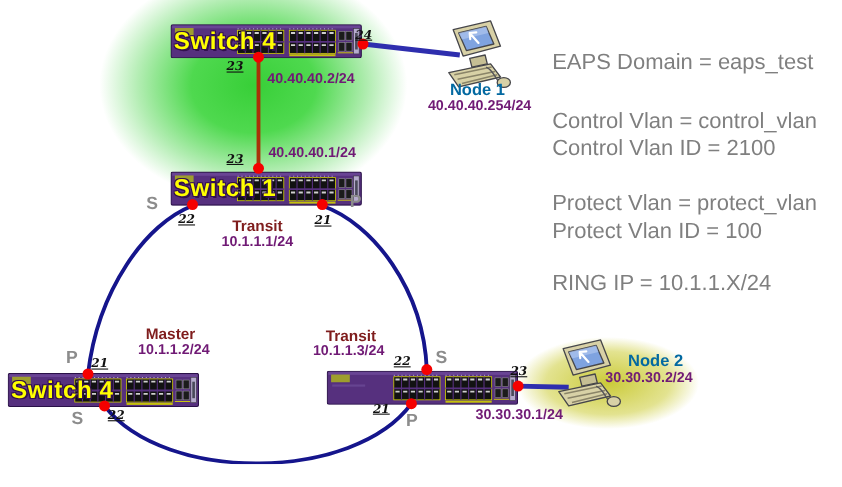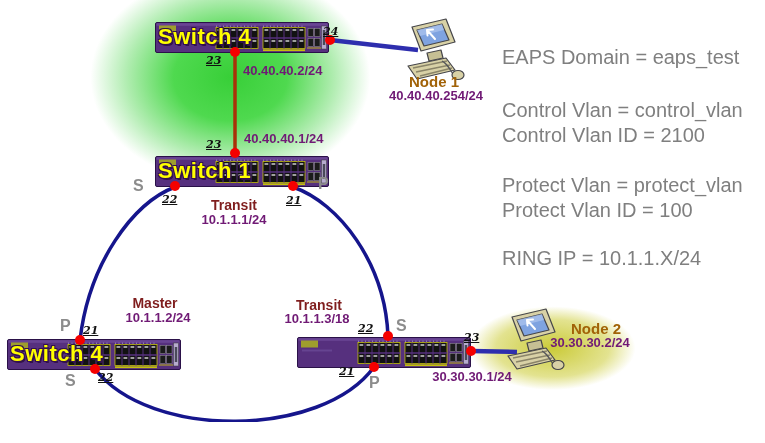--- a/index.html
+++ b/index.html
@@ -21,21 +21,21 @@
   .node-icon{position:absolute;width:80px;height:72px;z-index:2;}
   .dot{position:absolute;width:10px;height:10px;margin:-5px 0 0 -5px;border-radius:50%;
        background:#f50000;z-index:4;}
   .lbl{position:absolute;z-index:5;white-space:nowrap;}
   .ctr{transform:translateX(-50%);}
   .lbl-black{font-size:13px;font-weight:bold;color:#701a75;}
   .lbl-red{font-size:14px;font-weight:bold;color:#7f1d1d;}
   .lbl-port{font-size:11px;font-weight:bold;font-style:italic;color:#111;
             font-family:"DejaVu Serif",serif;text-decoration:underline;}
   .lbl-sp{font-size:16px;font-weight:bold;color:#8c8c8c;}
-  .lbl-node{font-size:15px;font-weight:bold;color:#a16207;}
+  .lbl-node{font-size:15px;font-weight:bold;color:#0369a1;}
   .info-line{position:absolute;left:502px;font-size:20px;color:#7f7f7f;z-index:5;white-space:nowrap;}
 </style>
 </head>
 <body>
 
 <svg width="0" height="0" style="position:absolute" aria-hidden="true">
   <defs>
     <symbol id="sw-chassis" viewBox="0 0 174 31">
       <rect x="0.5" y="0.5" width="173" height="30" rx="1.5" fill="#56307e" stroke="#2a1148"></rect>
       <rect x="1.5" y="1.2" width="171" height="2.6" fill="#7a55a6" opacity="0.55"></rect>
@@ -155,21 +155,21 @@
 
   <div class="lbl lbl-black" style="left:243px;top:63px">40.40.40.2/24</div>
   <div class="lbl lbl-black" style="left:244px;top:131px">40.40.40.1/24</div>
   <div class="lbl lbl-black ctr" style="left:472px;top:369px">30.30.30.1/24</div>
 
   <div class="lbl lbl-red ctr" style="left:234px;top:197px">Transit</div>
   <div class="lbl lbl-black ctr" style="left:234px;top:212px">10.1.1.1/24</div>
   <div class="lbl lbl-red ctr" style="left:155px;top:295px">Master</div>
   <div class="lbl lbl-black ctr" style="left:158px;top:310px">10.1.1.2/24</div>
   <div class="lbl lbl-red ctr" style="left:319px;top:297px">Transit</div>
-  <div class="lbl lbl-black ctr" style="left:317px;top:311px">10.1.1.3/18</div>
+  <div class="lbl lbl-black ctr" style="left:317px;top:311px">10.1.1.3/24</div>
 
   <div class="lbl lbl-node ctr" style="left:434px;top:73px">Node 1</div>
   <div class="lbl lbl-black ctr" style="left:436px;top:88px">40.40.40.254/24</div>
   <div class="lbl lbl-node ctr" style="left:596px;top:320px">Node 2</div>
   <div class="lbl lbl-black ctr" style="left:590px;top:335px">30.30.30.2/24</div>
 
   <div class="info-line" style="top:46px">EAPS Domain = eaps_test</div>
   <div class="info-line" style="top:99px">Control Vlan = control_vlan</div>
   <div class="info-line" style="top:124px">Control Vlan ID = 2100</div>
   <div class="info-line" style="top:174px">Protect Vlan = protect_vlan</div>

